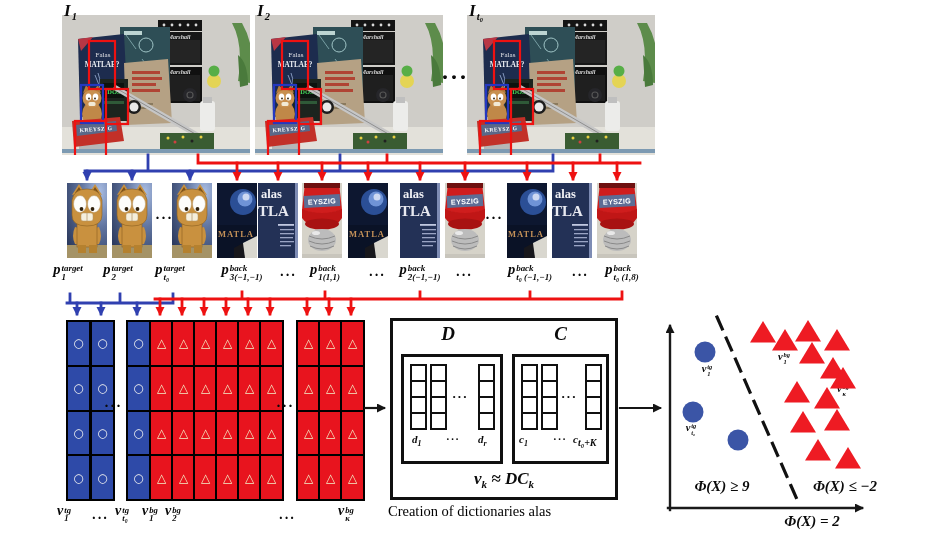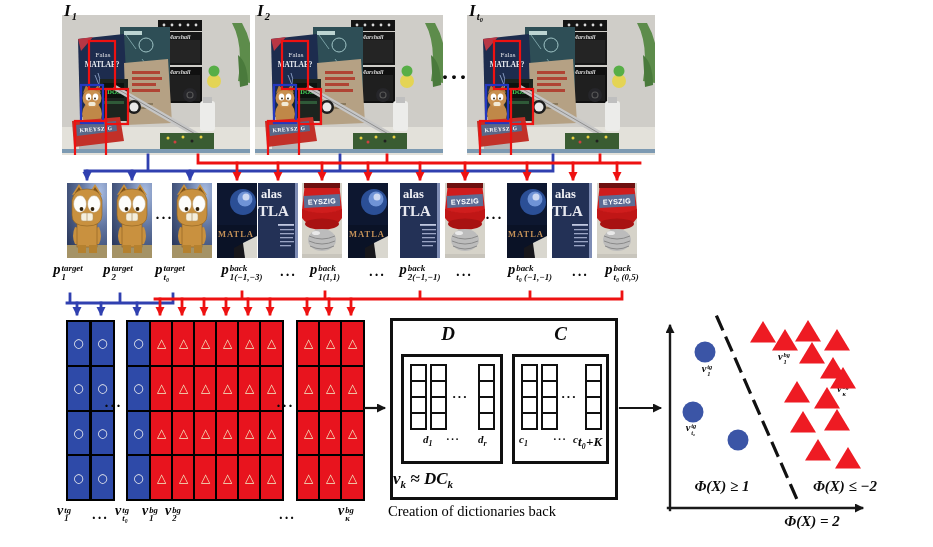--- a/index.html
+++ b/index.html
@@ -36,21 +36,21 @@
   .dict-title{position:absolute;top:2px;font-size:19px;text-align:center}
   .inner{position:absolute;top:33px;height:110px;border:3.5px solid #101010;background:#fff;box-sizing:border-box}
   .d-inner{left:8px;width:102px}
   .c-inner{left:119px;width:97px}
   .mcol{position:absolute;top:7px;width:13px;height:62px;border:2.5px solid #101010;display:flex;flex-direction:column}
   .mcell{flex:1;border-bottom:2.5px solid #101010}
   .mcell:last-child{border-bottom:none}
   .mdots{position:absolute;top:32px;font-size:13px}
   .mlab{position:absolute;top:76px;font-size:11px;font-weight:bold;font-style:italic;white-space:nowrap}
   .mlab sub{font-size:8px;font-style:italic}
-  .dict-formula{position:absolute;left:0;top:148px;width:100%;text-align:left;font-size:17px;font-weight:bold;font-style:italic}
+  .dict-formula{position:absolute;left:0;top:148px;width:100%;text-align:center;font-size:17px;font-weight:bold;font-style:italic}
   .dict-formula sub{font-size:11px}
   .caption{left:388px;top:503px;width:225px;font-size:14.5px;line-height:1.22;color:#000}
   
   .formula-box{left:678px;top:273px;width:148px;height:38px;border:3px solid #101010;background:#fff;
                display:flex;align-items:center;justify-content:center;font-size:16px;font-weight:bold;font-style:italic}
   .formula-box sup{font-size:10px}
   .region-label{position:absolute;transform:translate(-50%,0);font-size:15px;font-weight:bold;font-style:italic;white-space:nowrap}
   .pt-label{position:absolute;transform:translate(-50%,-50%);font-size:10.5px}
 </style>
 </head>
@@ -614,41 +614,41 @@
       <span class="plabel" style="left: 118px;"><span class="math"><i class="mb">p</i><span class="stack">
             <span>target</span>
             <span>2</span>
           </span></span></span>
       <span class="plabel" style="left: 170px;"><span class="math"><i class="mb">p</i><span class="stack">
             <span>target</span>
             <span>t₀</span>
           </span></span></span>
       <span class="plabel" style="left: 242px;"><span class="math"><i class="mb">p</i><span class="stack">
             <span>back</span>
-            <span>1(−1,−3)</span>
+            <span>3(−1,−1)</span>
           </span></span></span>
       <span class="plabel dots" style="left: 288px;">···</span>
       <span class="plabel" style="left: 325px;"><span class="math"><i class="mb">p</i><span class="stack">
             <span>back</span>
             <span>1(1,1)</span>
           </span></span></span>
       <span class="plabel dots" style="left: 377px;">···</span>
       <span class="plabel" style="left: 420px;"><span class="math"><i class="mb">p</i><span class="stack">
             <span>back</span>
             <span>2(−1,−1)</span>
           </span></span></span>
       <span class="plabel dots" style="left: 464px;">···</span>
       <span class="plabel" style="left: 530px;"><span class="math"><i class="mb">p</i><span class="stack">
             <span>back</span>
             <span>t₀ (−1,−1)</span>
           </span></span></span>
       <span class="plabel dots" style="left: 580px;">···</span>
       <span class="plabel" style="left: 622px;"><span class="math"><i class="mb">p</i><span class="stack">
             <span>back</span>
-            <span>t₀ (0,5)</span>
+            <span>t₀ (1,8)</span>
           </span></span></span>
     </div>
 
   <div id="vcol-layer">
       <div class="vcol" style="left: 66px; background: rgb(46, 74, 168);">
         <div class="vcell" style="color: rgb(246, 246, 242);">○</div>
         <div class="vcell" style="color: rgb(246, 246, 242);">○</div>
         <div class="vcell" style="color: rgb(246, 246, 242);">○</div>
         <div class="vcell" style="color: rgb(246, 246, 242);">○</div>
       </div>
@@ -763,21 +763,21 @@
           <div class="mcell"></div>
           <div class="mcell"></div>
         </div>
       <span class="abs mdots dots" style="left:48px">···</span>
       <div class="mcol" style="left:74px">
           <div class="mcell"></div>
           <div class="mcell"></div>
           <div class="mcell"></div>
           <div class="mcell"></div>
         </div>
-      <span class="mlab" style="left:19px"><i>d</i><sub>1</sub></span>
+      <span class="mlab" style="left:8px"><i>d</i><sub>1</sub></span>
       <span class="mlab dots" style="left:42px;font-style:normal">···</span>
       <span class="mlab" style="left:74px"><i>d</i><sub>r</sub></span>
     </div>
 
     <div class="inner c-inner">
       <div class="mcol" style="left:6px">
           <div class="mcell"></div>
           <div class="mcell"></div>
           <div class="mcell"></div>
           <div class="mcell"></div>
@@ -790,33 +790,33 @@
         </div>
       <span class="abs mdots dots" style="left:46px">···</span>
       <div class="mcol" style="left:70px">
           <div class="mcell"></div>
           <div class="mcell"></div>
           <div class="mcell"></div>
           <div class="mcell"></div>
         </div>
       <span class="mlab" style="left:4px"><i>c</i><sub>1</sub></span>
       <span class="mlab dots" style="left:38px;font-style:normal">···</span>
-      <span class="mlab" style="left:58px"><i>c</i><sub style="font-size:13px">t₀+K</sub></span>
+      <span class="mlab" style="left:58px"><i>c</i><sub style="font-size:10px">t₀+K</sub></span>
     </div>
 
     <div class="dict-formula">
       <i>v</i><sub>k</sub><span> ≈ </span><i>DC</i><sub>k</sub>
     </div>
   </div>
 
   <div class="abs caption">
-    <div>Creation of dictionaries back</div>
-  </div>
-
-  <span class="region-label" style="left:722px;top:478px">Φ(X) ≥ 1</span>
+    <div>Creation of dictionaries alas</div>
+  </div>
+
+  <span class="region-label" style="left:722px;top:478px">Φ(X) ≥ 9</span>
   <span class="region-label" style="left:845px;top:478px">Φ(X) ≤ −2</span>
   <span class="region-label" style="left:812px;top:513px">Φ(X) = 2</span>
   <div id="ptlabel-layer">
       <span class="pt-label" style="left: 707px; top: 369px;"><span class="math" style="font-size: 10.5px;"><i class="mb">v</i><span class="stack">
             <span>tg</span>
             <span>1</span>
           </span></span></span>
       <span class="pt-label" style="left: 691px; top: 428px;"><span class="math" style="font-size: 10.5px;"><i class="mb">v</i><span class="stack">
             <span>tg</span>
             <span>t₀</span>

